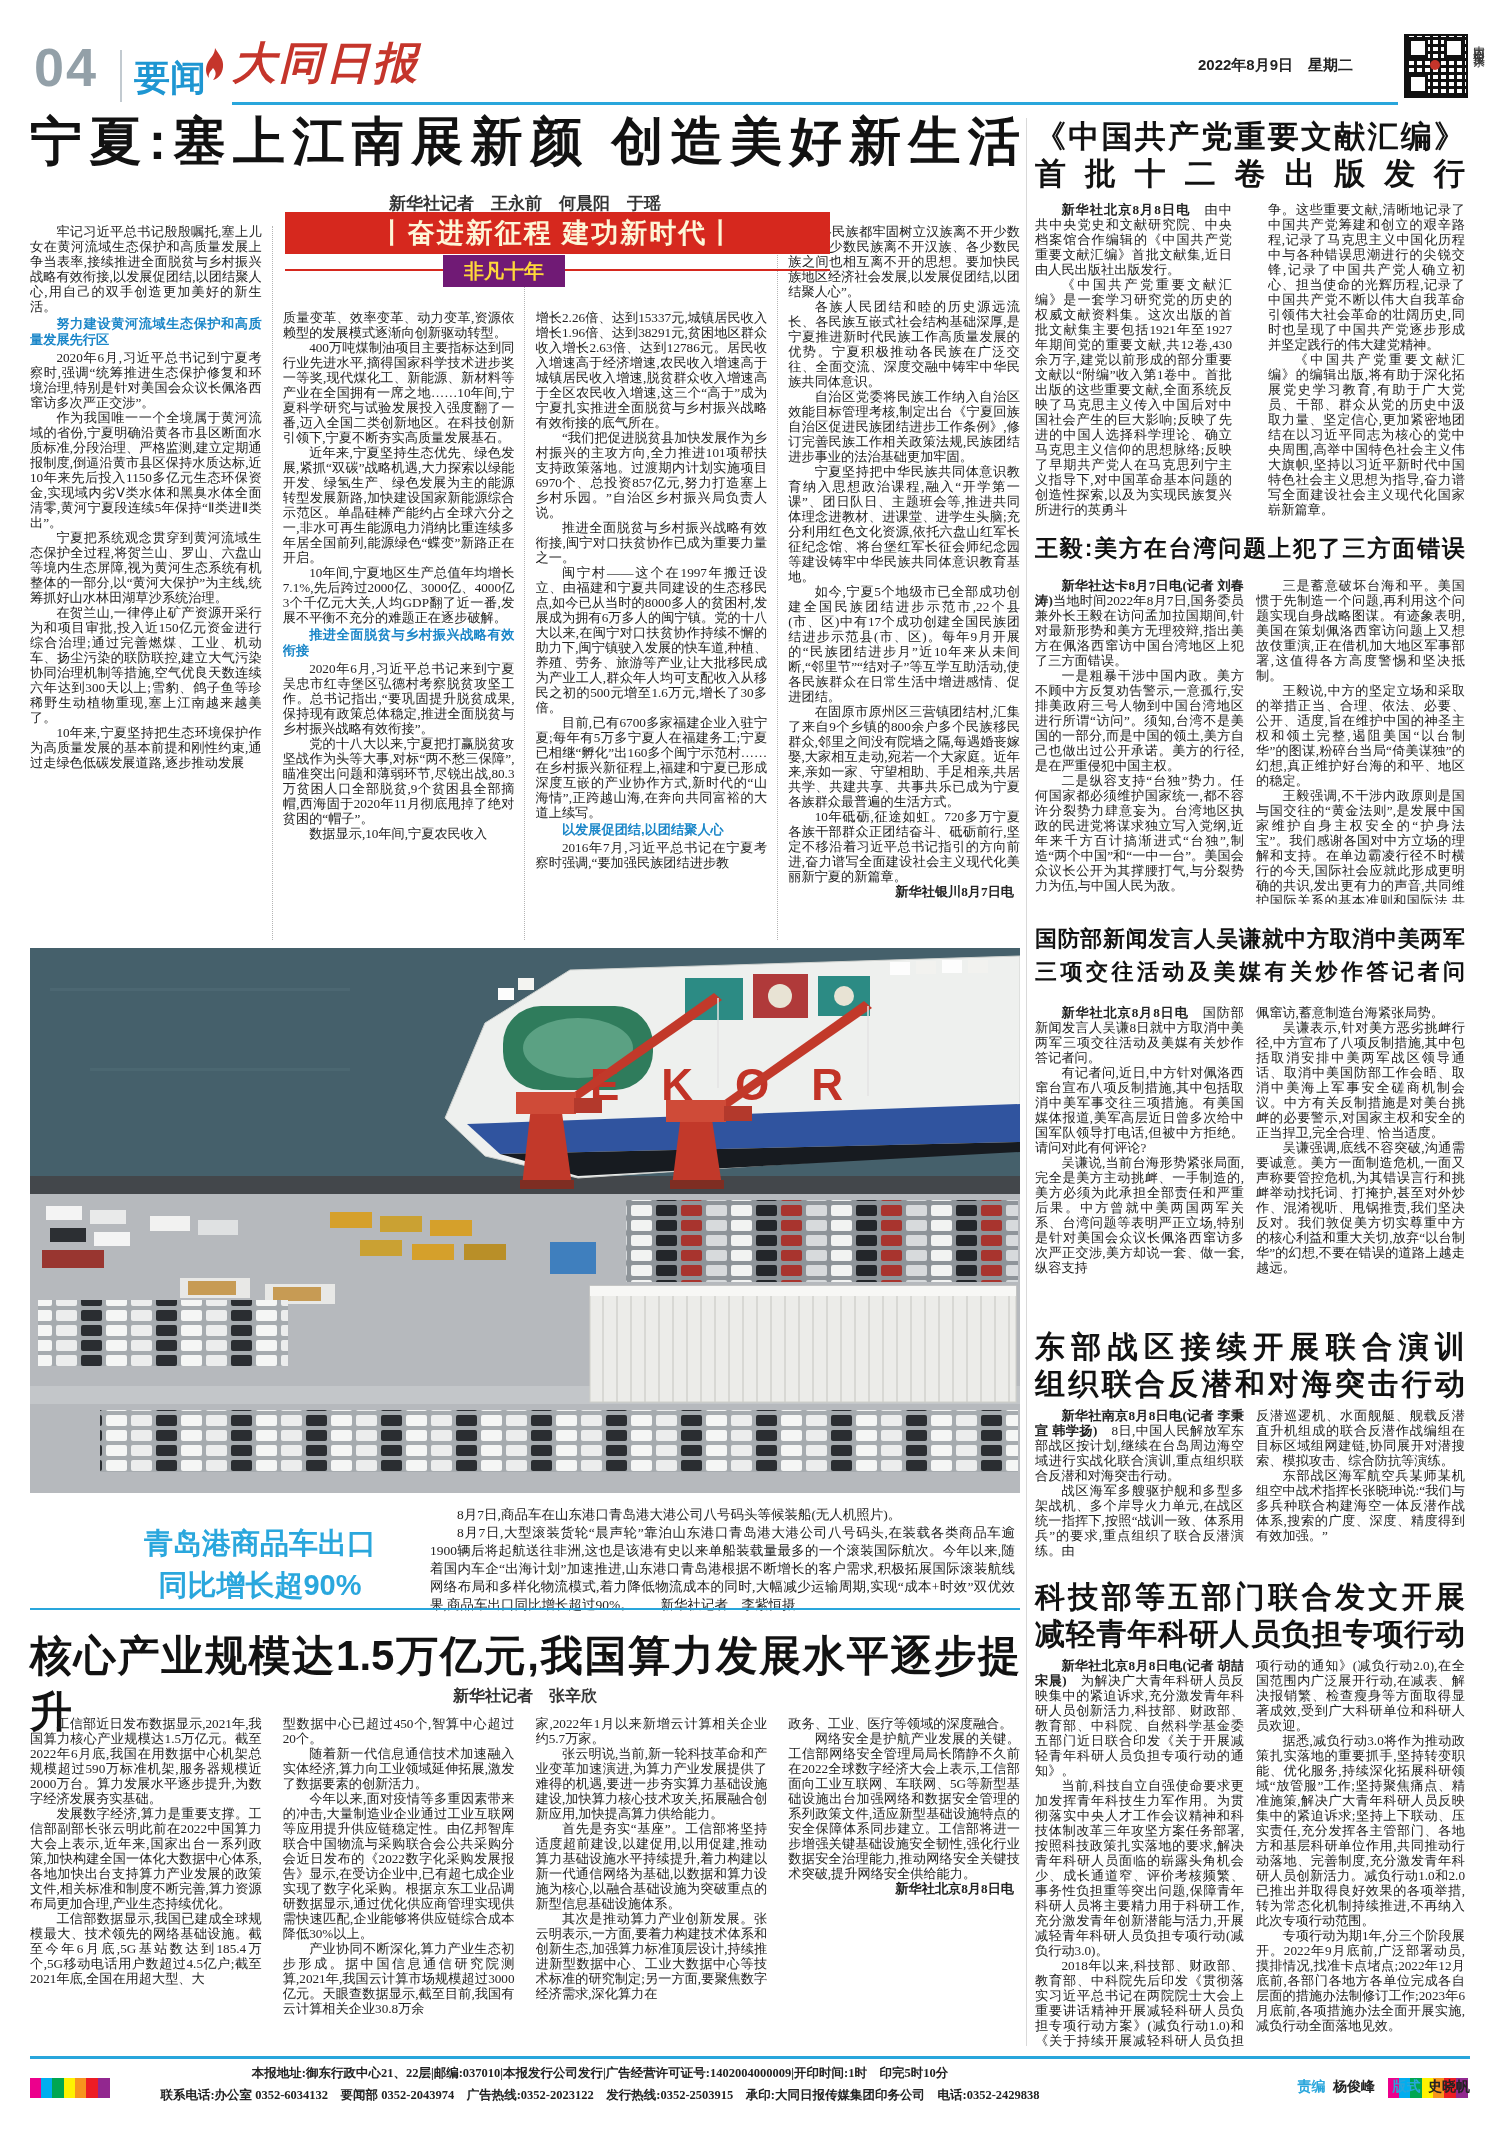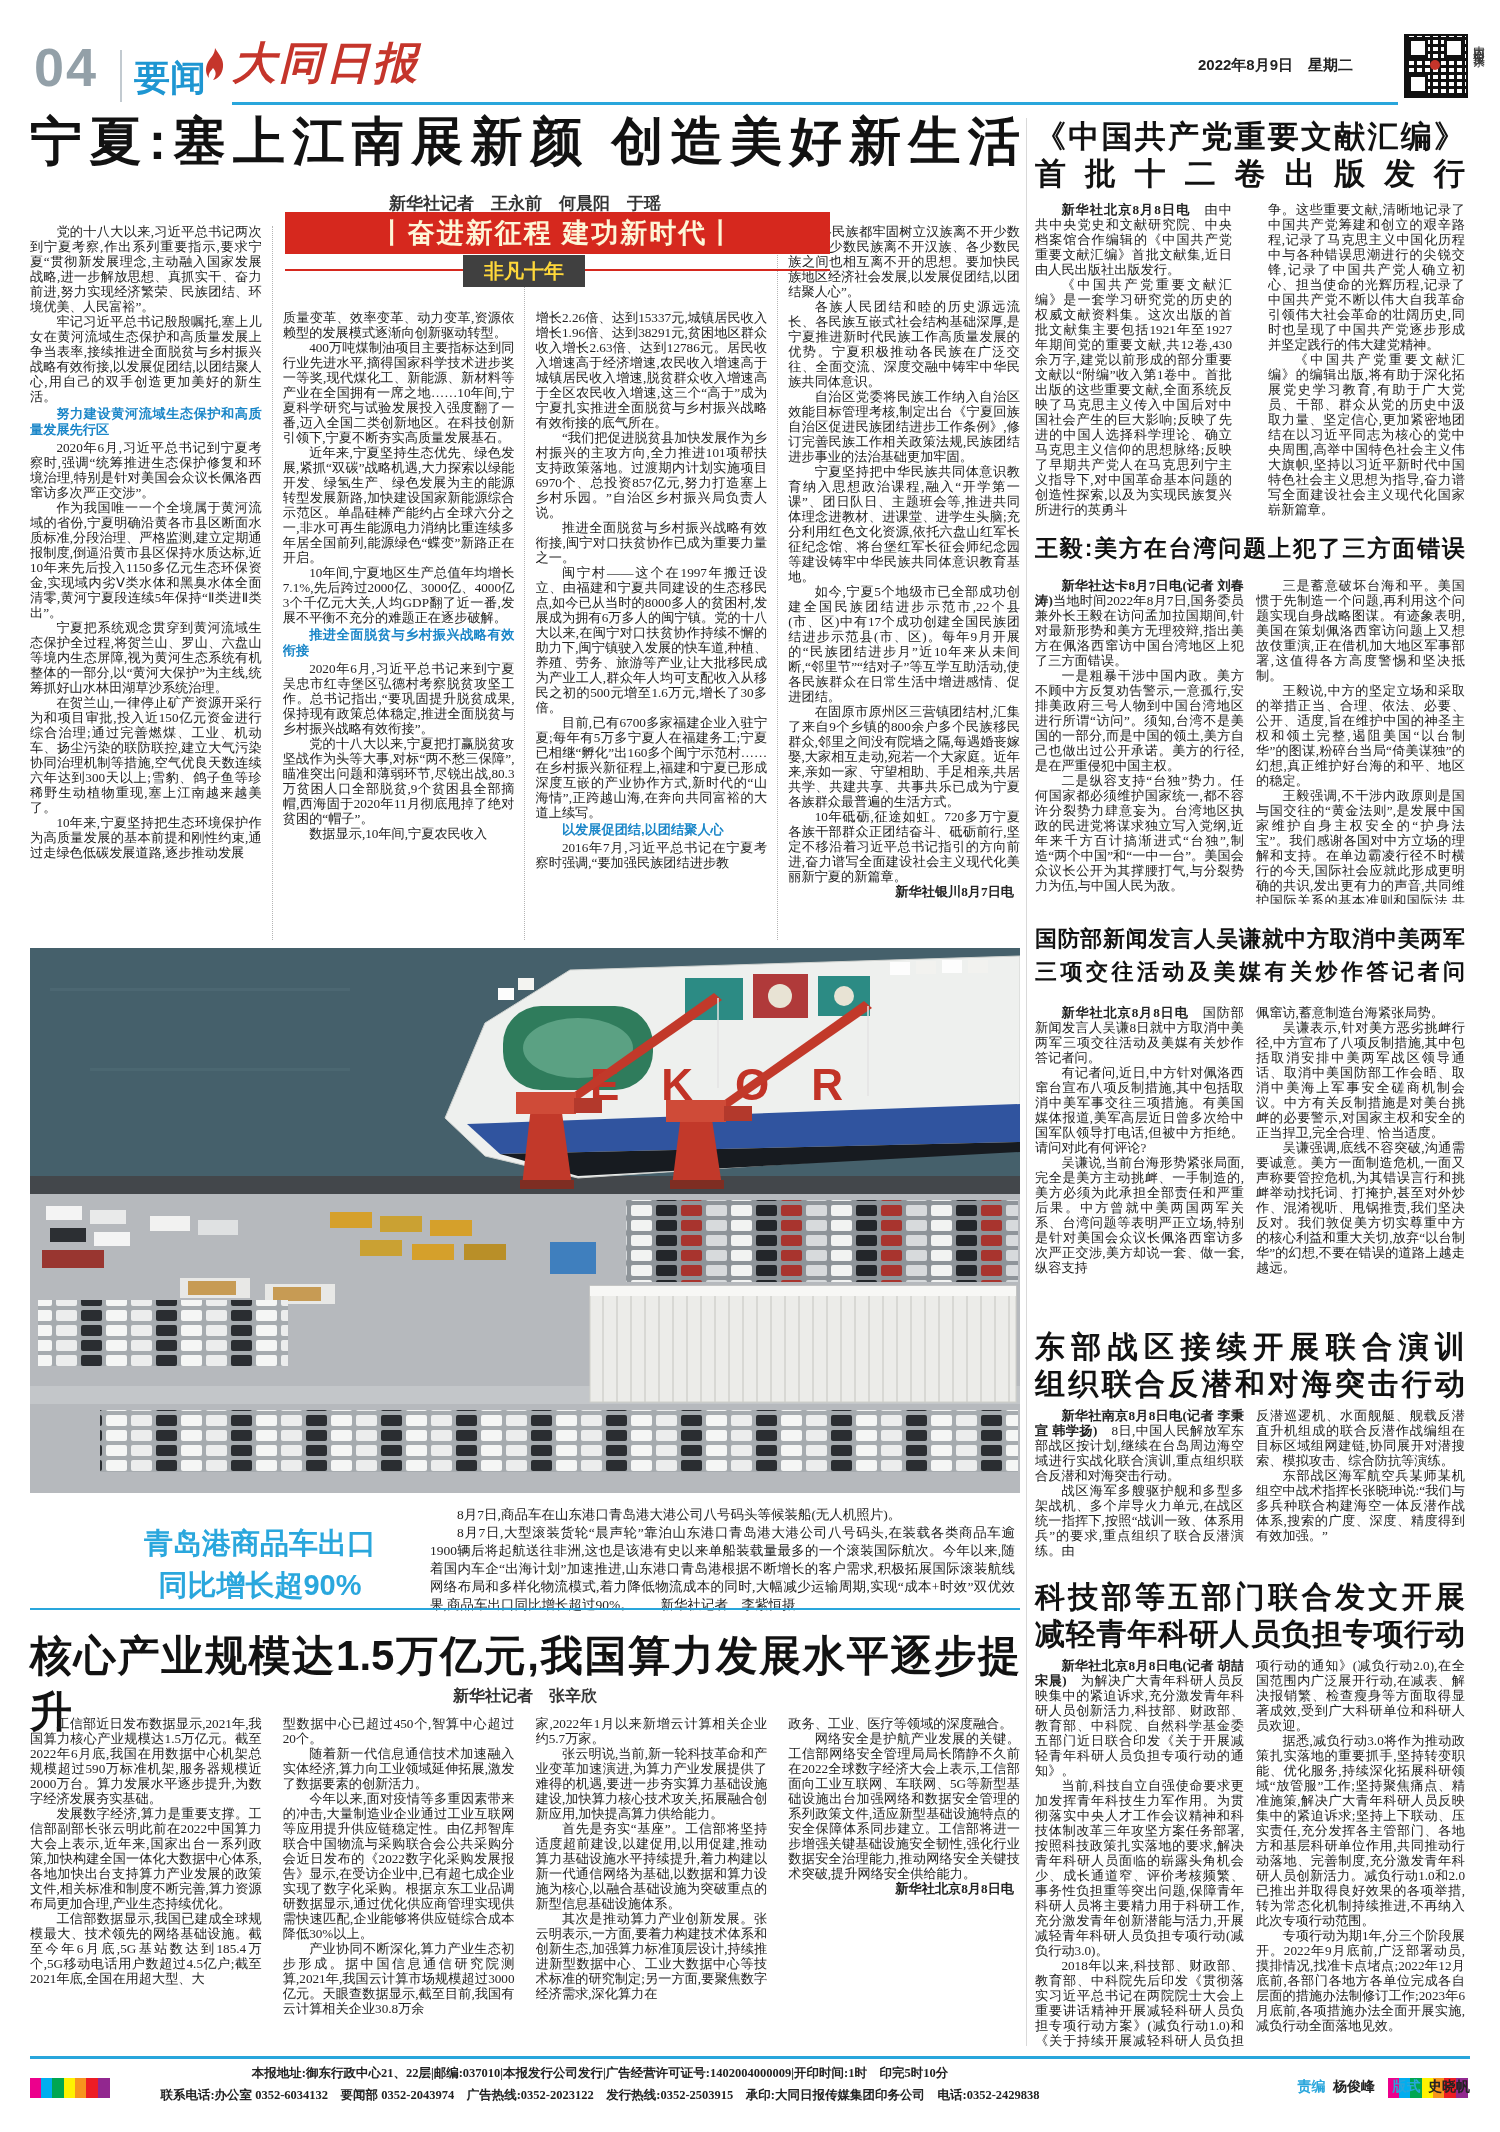--- a/index.html
+++ b/index.html
@@ -26,22 +26,22 @@
                  text-align:justify;text-align-last:justify;line-height:1.2;}
   .main-byline{left:30px;top:192px;width:990px;text-align:center;font:700 17px "Liberation Serif",serif;color:#333;}
   
   .main-body{left:30px;top:224px;width:990px;height:720px;display:flex;gap:21px;}
   .mcol{width:232px;height:720px;overflow:hidden;font-size:13.2px;line-height:15px;text-align:justify;}
   .mcol.padtop{padding-top:86px;height:634px;}
   .vdot{width:0;border-left:1px dotted #b3b3b3;top:226px;height:714px;}
   .banner{left:285px;top:212px;width:545px;height:42px;background:#d6281e;color:#fdf6d8;
           font:700 27px "Liberation Sans",sans-serif;text-align:center;line-height:42px;letter-spacing:2px;z-index:3;}
   .banner-line{left:285px;top:269px;width:545px;height:2px;background:#d6281e;z-index:2;}
-  .banner-tag{left:443px;top:255px;width:122px;height:32px;background:#404040;color:#ffd83a;
-              font:700 20px "Liberation Sans",sans-serif;text-align:center;line-height:32px;z-index:3;margin-left:20px;}
+  .banner-tag{left:443px;top:255px;width:122px;height:32px;background:#701a75;color:#ffd83a;
+              font:700 20px "Liberation Sans",sans-serif;text-align:center;line-height:32px;z-index:3;}
   
   .blk{margin:0;padding:0;}
   .blk.p{text-indent:2em;}
   .blk.cont{text-indent:0;}
   .blk.h{color:#1a86c8;font-weight:700;font-family:"Liberation Sans",sans-serif;text-indent:2em;line-height:16px;padding:2px 0;}
   .blk.sign{text-align:right;font-weight:700;padding-right:6px;}
   .blk b{font-weight:700;}
   
   .photo{left:30px;top:948px;width:990px;height:545px;}
   
@@ -97,21 +97,20 @@
 
   <div class="abs main-headline">宁夏:塞上江南展新颜 创造美好新生活</div>
   <div class="abs main-byline">新华社记者　王永前　何晨阳　于瑶</div>
 
   <div class="abs vdot" style="left:272px;"></div>
   <div class="abs vdot" style="left:524px;"></div>
   <div class="abs vdot" style="left:777px;"></div>
 
   <div class="abs main-body">
     <div class="mcol">
-        <p class="blk p">党的十八大以来,习近平总书记两次到宁夏考察,作出系列重要指示,要求宁夏“贯彻新发展理念,主动融入国家发展战略,进一步解放思想、真抓实干、奋力前进,努力实现经济繁荣、民族团结、环境优美、人民富裕”。</p>
         <p class="blk p">牢记习近平总书记殷殷嘱托,塞上儿女在黄河流域生态保护和高质量发展上争当表率,接续推进全面脱贫与乡村振兴战略有效衔接,以发展促团结,以团结聚人心,用自己的双手创造更加美好的新生活。</p>
         <p class="blk h">努力建设黄河流域生态保护和高质量发展先行区</p>
         <p class="blk p">2020年6月,习近平总书记到宁夏考察时,强调“统筹推进生态保护修复和环境治理,特别是针对美国会众议长佩洛西窜访多次严正交涉”。</p>
         <p class="blk p">作为我国唯一一个全境属于黄河流域的省份,宁夏明确沿黄各市县区断面水质标准,分段治理、严格监测,建立定期通报制度,倒逼沿黄市县区保持水质达标,近10年来先后投入1150多亿元生态环保资金,实现域内劣Ⅴ类水体和黑臭水体全面清零,黄河宁夏段连续5年保持“Ⅱ类进Ⅱ类出”。</p>
         <p class="blk p">宁夏把系统观念贯穿到黄河流域生态保护全过程,将贺兰山、罗山、六盘山等境内生态屏障,视为黄河生态系统有机整体的一部分,以“黄河大保护”为主线,统筹抓好山水林田湖草沙系统治理。</p>
         <p class="blk p">在贺兰山,一律停止矿产资源开采行为和项目审批,投入近150亿元资金进行综合治理;通过完善燃煤、工业、机动车、扬尘污染的联防联控,建立大气污染协同治理机制等措施,空气优良天数连续六年达到300天以上;雪豹、鸽子鱼等珍稀野生动植物重现,塞上江南越来越美了。</p>
         <p class="blk p">10年来,宁夏坚持把生态环境保护作为高质量发展的基本前提和刚性约束,通过走绿色低碳发展道路,逐步推动发展</p>
       </div>
     <div class="mcol padtop">
         <p class="blk cont">质量变革、效率变革、动力变革,资源依赖型的发展模式逐渐向创新驱动转型。</p>

